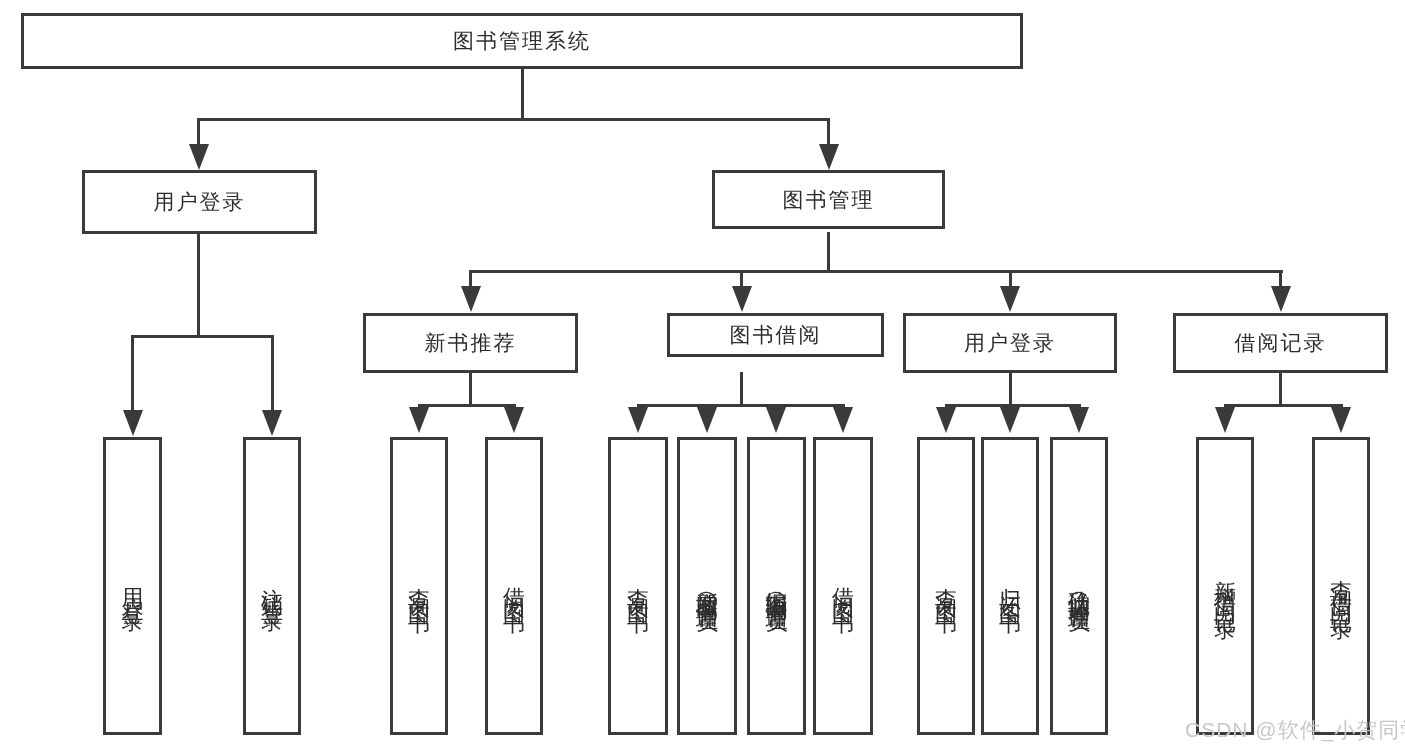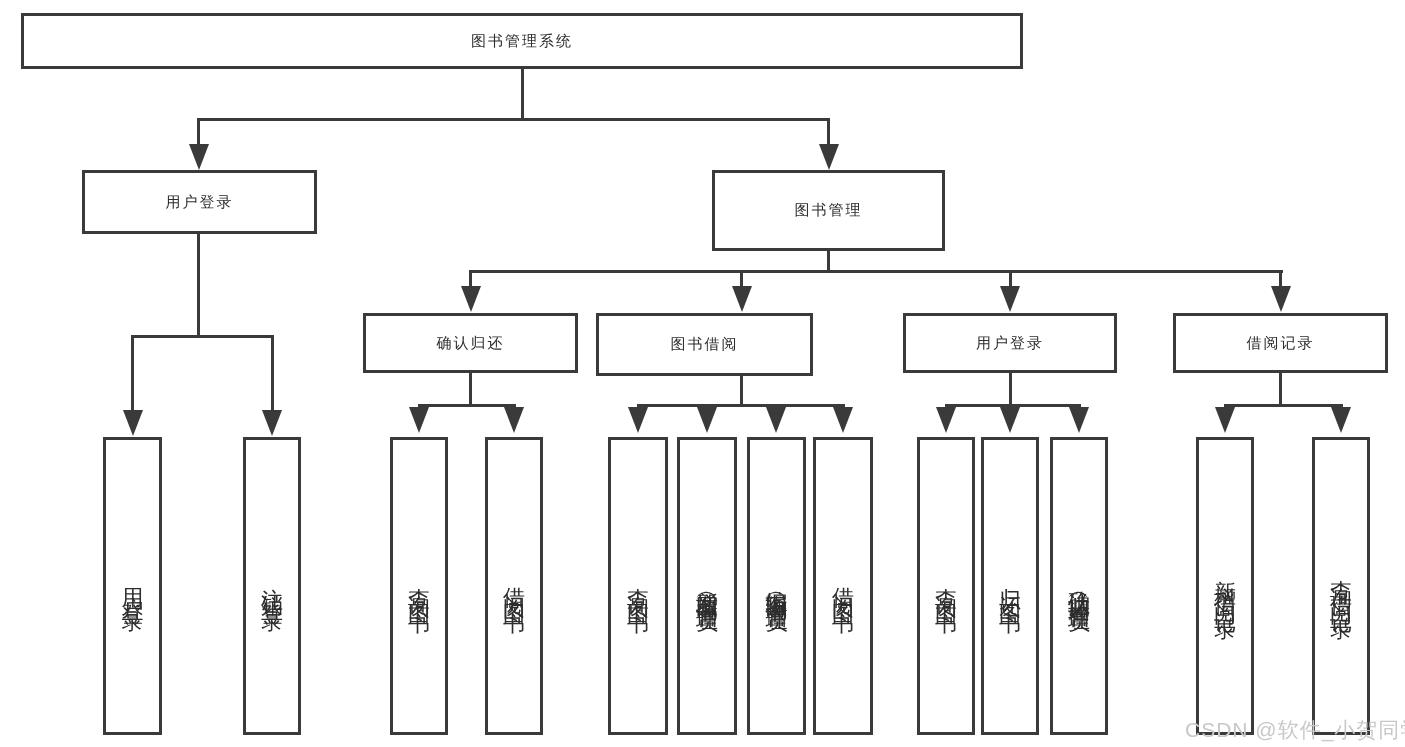--- a/index.html
+++ b/index.html
@@ -7,21 +7,21 @@
   }
   html,body{margin:0;padding:0;background:var(--bg);}
   #canvas{
     position:relative; width:1405px; height:747px; background:var(--bg);
     font-family:"Liberation Sans", sans-serif; color:var(--text); overflow:hidden;
   }
   .box{
     position:absolute; box-sizing:border-box; background:var(--boxbg);
     border:3px solid var(--line); display:flex; align-items:center; justify-content:center;
   }
-  .box.h span{font-size:15px; letter-spacing:2px; white-space:nowrap;}
+  .box.h span{font-size:21px; letter-spacing:2px; white-space:nowrap;}
   .box.v span{
     writing-mode:vertical-rl; text-orientation:mixed;
     font-size:22px; letter-spacing:8px; line-height:1;
   }
   .box.v.tight span{letter-spacing:3px;}
   .line{position:absolute; background:var(--line);}
   .line.hline{height:3px;}
   .line.vline{width:3px;}
   .arrow{
     position:absolute; width:0; height:0;
@@ -86,28 +86,28 @@
   <div class="arrow" style="left:1215px;top:407px"></div>
   <div class="arrow" style="left:1331px;top:407px"></div>
 
   <div class="box h" style="left:21px;top:13px;width:1002px;height:56px">
     <span>图书管理系统</span>
   </div>
 
   <div class="box h" style="left:82px;top:170px;width:235px;height:64px">
     <span>用户登录</span>
   </div>
-  <div class="box h" style="left:712px;top:170px;width:233px;height:81px">
+  <div class="box h" style="left:712px;top:170px;width:233px;height:59px">
     <span>图书管理</span>
   </div>
 
   <div class="box h" style="left:363px;top:313px;width:215px;height:60px">
-    <span>确认归还</span>
+    <span>新书推荐</span>
   </div>
-  <div class="box h" style="left:596px;top:313px;width:217px;height:63px">
+  <div class="box h" style="left:667px;top:313px;width:217px;height:44px">
     <span>图书借阅</span>
   </div>
   <div class="box h" style="left:903px;top:313px;width:214px;height:60px">
     <span>用户登录</span>
   </div>
   <div class="box h" style="left:1173px;top:313px;width:215px;height:60px">
     <span>借阅记录</span>
   </div>
 
   <div class="box v" style="left:103px;top:437px;width:59px;height:298px">

